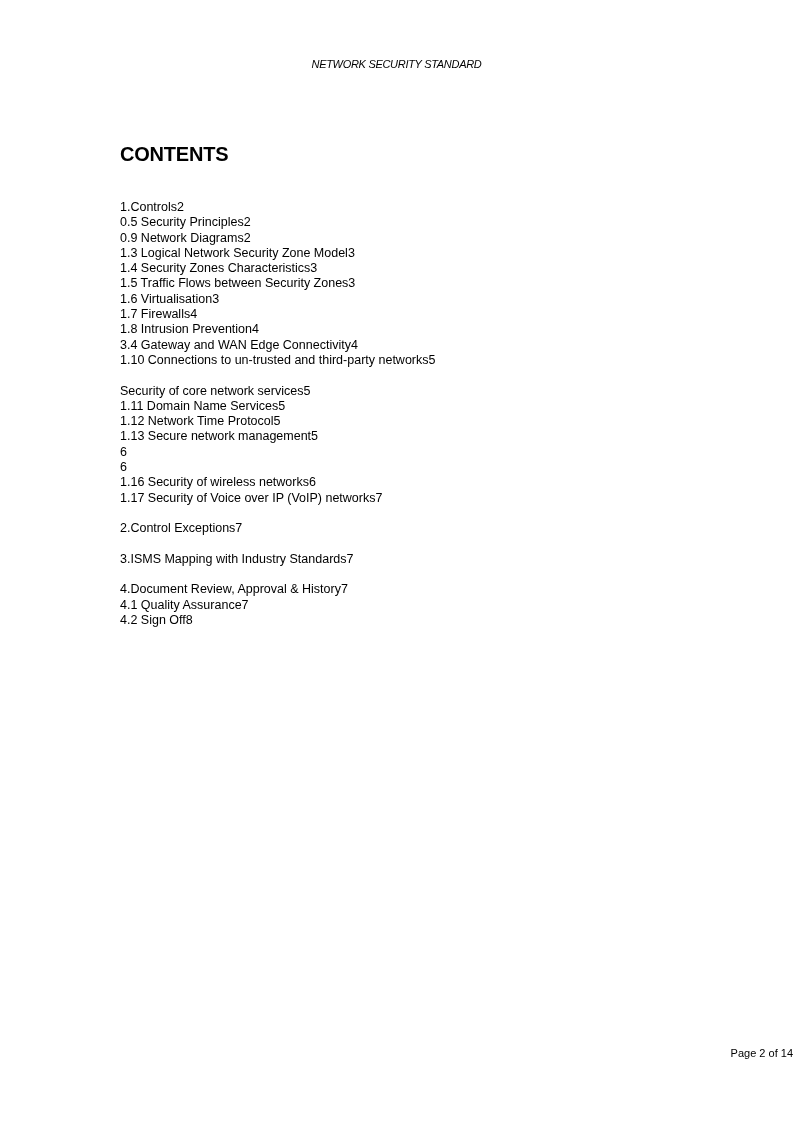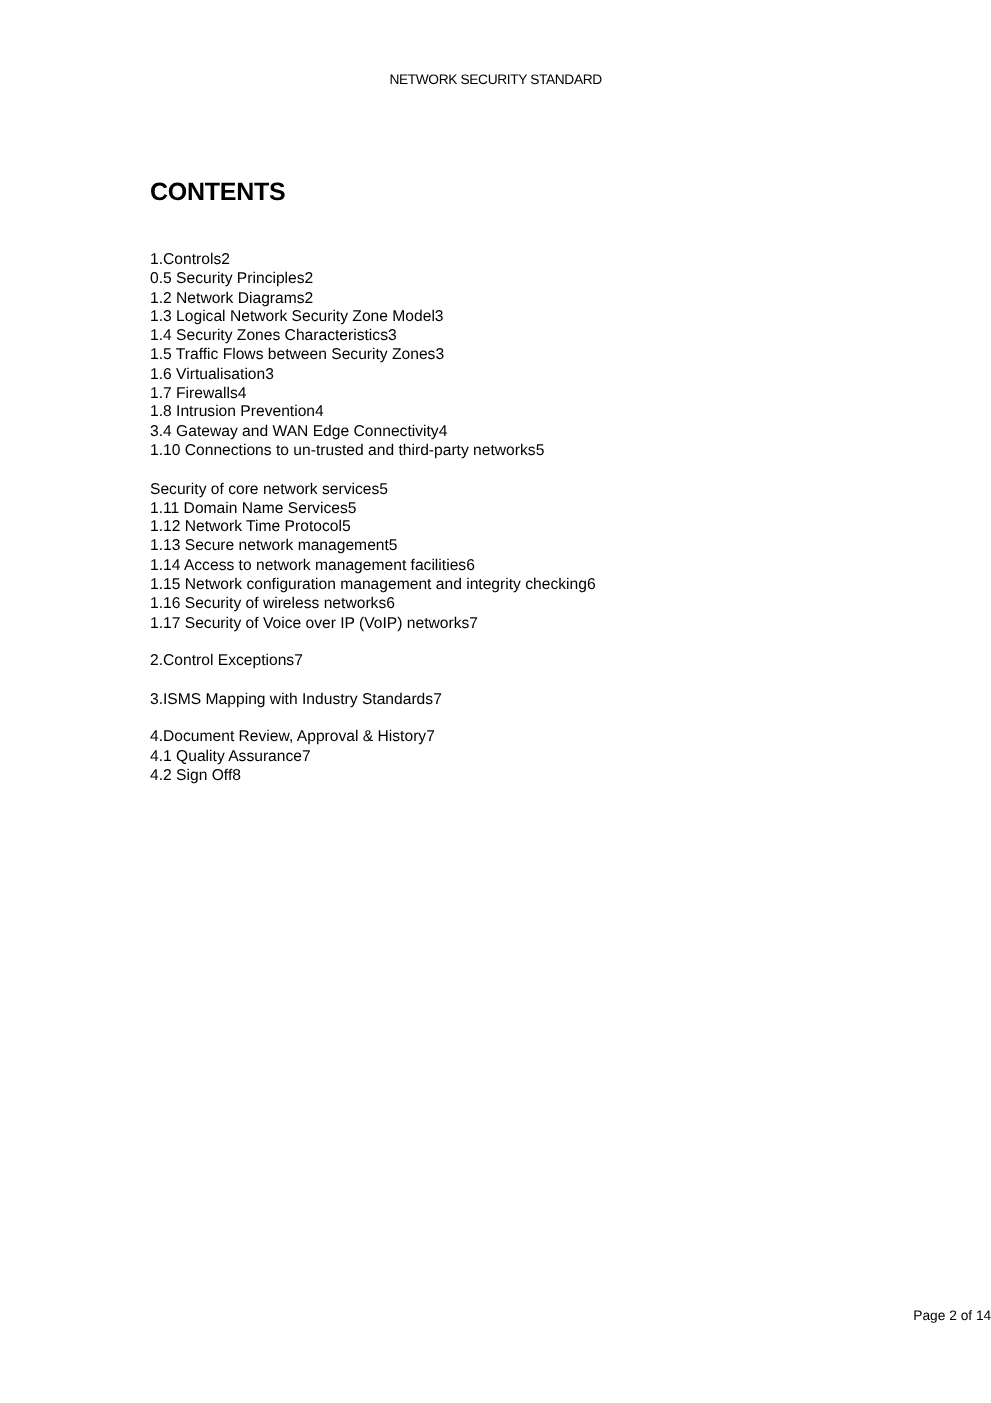--- a/index.html
+++ b/index.html
@@ -1,19 +1,19 @@
 <!DOCTYPE html>
 <html><head>
 <meta charset="utf-8">
 <style>
   html, body { margin:0; padding:0; background:#ffffff; }
   body { width:793px; height:1122px; position:relative; overflow:hidden;
          font-family:"Liberation Sans", sans-serif; color:#000; }
   .header { position:absolute; top:58px; left:0; width:793px; text-align:center;
-            font-size:11px; letter-spacing:-0.3px; }
+            font-size:11px; font-style:italic; letter-spacing:-0.3px; }
   .title { position:absolute; top:143px; left:120px; font-size:20px; font-weight:bold; letter-spacing:-0.2px;text-align:right; }
   .toc { position:absolute; top:200px; left:120px; width:488px; }
   .row { display:flex; justify-content:flex-start; height:15.3px; line-height:15.3px; font-size:12.5px; }
   .gap { height:15.3px; }
   .footer { position:absolute; top:1047px; left:0; width:793px; text-align:right; font-size:11px; }
 </style>
 </head>
 <body>
 
 <div class="header">NETWORK SECURITY STANDARD</div>
@@ -23,21 +23,21 @@
   <div>
     <div class="row">
         <span>1.Controls</span>
         <span>2</span>
       </div>
     <div class="row">
         <span>0.5 Security Principles</span>
         <span>2</span>
       </div>
     <div class="row">
-        <span>1.2 Network Diagrams</span>
+        <span>0.9 Network Diagrams</span>
         <span>2</span>
       </div>
     <div class="row">
         <span>1.3 Logical Network Security Zone Model</span>
         <span>3</span>
       </div>
     <div class="row">
         <span>1.4 Security Zones Characteristics</span>
         <span>3</span>
       </div>
@@ -78,25 +78,23 @@
       </div>
     <div class="row">
         <span>1.12 Network Time Protocol</span>
         <span>5</span>
       </div>
     <div class="row">
         <span>1.13 Secure network management</span>
         <span>5</span>
       </div>
     <div class="row">
-        <span>1.14 Access to network management facilities</span>
         <span>6</span>
       </div>
     <div class="row">
-        <span>1.15 Network configuration management and integrity checking</span>
         <span>6</span>
       </div>
     <div class="row">
         <span>1.16 Security of wireless networks</span>
         <span>6</span>
       </div>
     <div class="row">
         <span>1.17 Security of Voice over IP (VoIP) networks</span>
         <span>7</span>
       </div>

